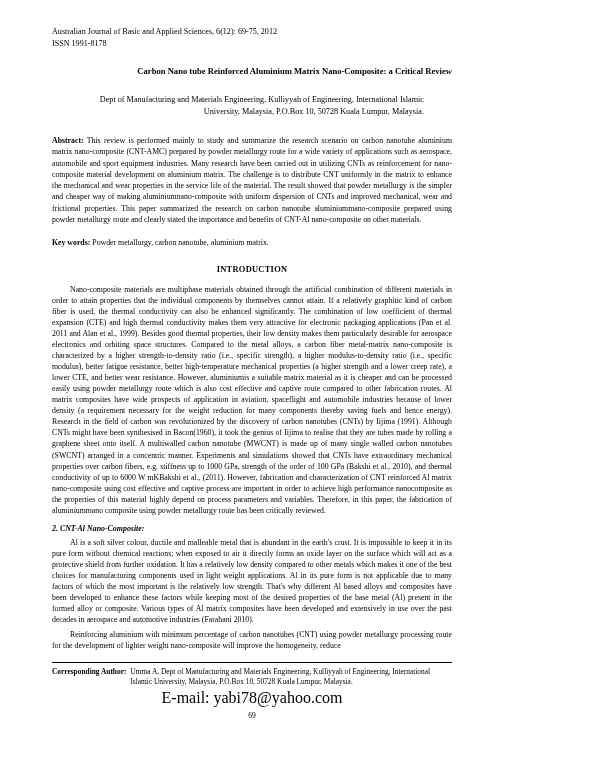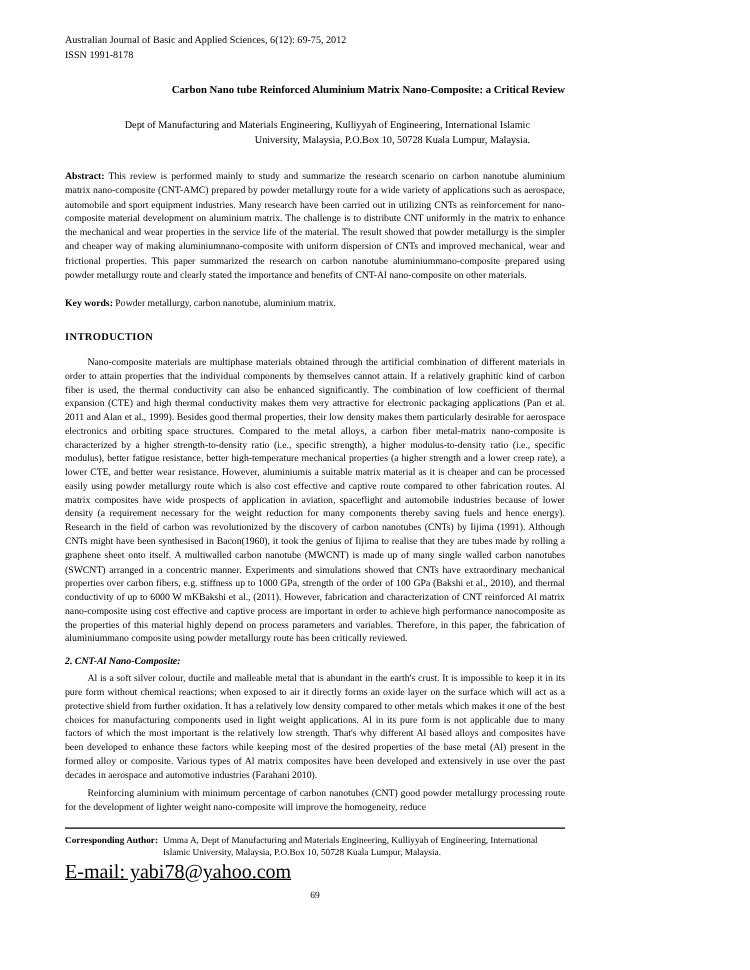--- a/index.html
+++ b/index.html
@@ -60,21 +60,21 @@
   .keywords {
     font-size: 7.8px;
     line-height: 1.45;
     text-align: justify;
     margin: 12px 0 16px 0;
   }
   .keywords .lead {
     font-weight: bold;
   }
   .section-heading {
-    text-align: left;
+    text-align: center;
     font-size: 8.4px;
     font-weight: bold;
     letter-spacing: 0.3px;
     margin: 10px 0 10px 0;
   }
   .body-par {
     font-size: 7.8px;
     line-height: 1.42;
     text-align: justify;
     text-indent: 18px;
@@ -99,23 +99,22 @@
   }
   .corr-label {
     font-weight: bold;
     white-space: nowrap;
     text-align: center;
   }
   .corr-body {
     text-align: left;
   }
   .corr-email {
-    text-align: left;
+    text-align: center;
     margin-top: 1px;
-    text-decoration: underline;
   }
   .page-number {
     text-align: center;
     font-size: 7.6px;
     margin-top: 4px;
   }
 </style>
 </head>
 <body>
 
@@ -139,21 +138,21 @@
     <span class="lead">Key words:</span><span> Powder metallurgy, carbon nanotube, aluminium matrix.</span>
   </div>
 
   <div class="section-heading">INTRODUCTION</div>
 
   <p class="body-par">Nano-composite materials are multiphase materials obtained through the artificial combination of different materials in order to attain properties that the individual components by themselves cannot attain. If a relatively graphitic kind of carbon fiber is used, the thermal conductivity can also be enhanced significantly. The combination of low coefficient of thermal expansion (CTE) and high thermal conductivity makes them very attractive for electronic packaging applications (Pan et al. 2011 and Alan et al., 1999). Besides good thermal properties, their low density makes them particularly desirable for aerospace electronics and orbiting space structures. Compared to the metal alloys, a carbon fiber metal-matrix nano-composite is characterized by a higher strength-to-density ratio (i.e., specific strength), a higher modulus-to-density ratio (i.e., specific modulus), better fatigue resistance, better high-temperature mechanical properties (a higher strength and a lower creep rate), a lower CTE, and better wear resistance. However, aluminiumis a suitable matrix material as it is cheaper and can be processed easily using powder metallurgy route which is also cost effective and captive route compared to other fabrication routes. Al matrix composites have wide prospects of application in aviation, spaceflight and automobile industries because of lower density (a requirement necessary for the weight reduction for many components thereby saving fuels and hence energy). Research in the field of carbon was revolutionized by the discovery of carbon nanotubes (CNTs) by Iijima (1991). Although CNTs might have been synthesised in Bacon(1960), it took the genius of Iijima to realise that they are tubes made by rolling a graphene sheet onto itself. A multiwalled carbon nanotube (MWCNT) is made up of many single walled carbon nanotubes (SWCNT) arranged in a concentric manner. Experiments and simulations showed that CNTs have extraordinary mechanical properties over carbon fibers, e.g. stiffness up to 1000 GPa, strength of the order of 100 GPa (Bakshi et al., 2010), and thermal conductivity of up to 6000 W mKBakshi et al., (2011). However, fabrication and characterization of CNT reinforced Al matrix nano-composite using cost effective and captive process are important in order to achieve high performance nanocomposite as the properties of this material highly depend on process parameters and variables. Therefore, in this paper, the fabrication of aluminiummano composite using powder metallurgy route has been critically reviewed.</p>
 
   <div class="subsection-heading">2. CNT-Al Nano-Composite:</div>
 
   <p class="body-par">Al is a soft silver colour, ductile and malleable metal that is abundant in the earth's crust. It is impossible to keep it in its pure form without chemical reactions; when exposed to air it directly forms an oxide layer on the surface which will act as a protective shield from further oxidation. It has a relatively low density compared to other metals which makes it one of the best choices for manufacturing components used in light weight applications. Al in its pure form is not applicable due to many factors of which the most important is the relatively low strength. That's why different Al based alloys and composites have been developed to enhance these factors while keeping most of the desired properties of the base metal (Al) present in the formed alloy or composite. Various types of Al matrix composites have been developed and extensively in use over the past decades in aerospace and automotive industries (Farahani 2010).</p>
-  <p class="body-par">Reinforcing aluminium with minimum percentage of carbon nanotubes (CNT) good powder metallurgy processing route for the development of lighter weight nano-composite will improve the homogeneity, reduce</p>
+  <p class="body-par">Reinforcing aluminium with minimum percentage of carbon nanotubes (CNT) using powder metallurgy processing route for the development of lighter weight nano-composite will improve the homogeneity, reduce</p>
 
   <hr class="footer-rule">
 
   <div class="corresponding">
     <span class="corr-label">Corresponding Author:</span>
     <span class="corr-body">Umma A, Dept of Manufacturing and Materials Engineering, Kulliyyah of Engineering, International Islamic University, Malaysia, P.O.Box 10, 50728 Kuala Lumpur, Malaysia.</span>
   </div>
   <div class="corr-email">E-mail: yabi78@yahoo.com</div>
 
   <div class="page-number">69</div>

